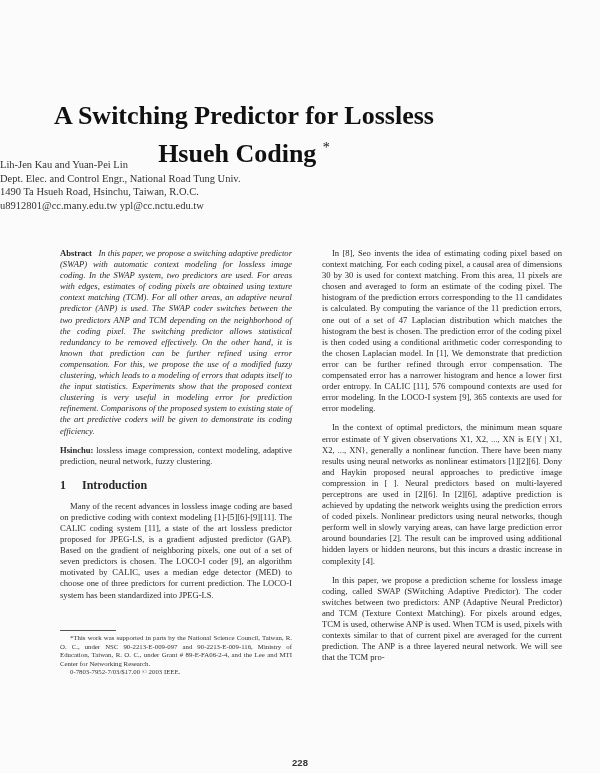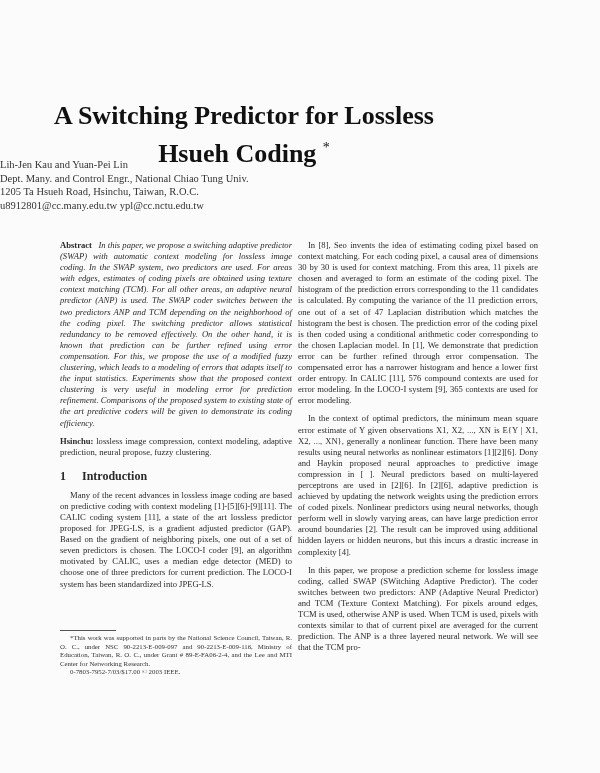--- a/index.html
+++ b/index.html
@@ -3,69 +3,70 @@
 <meta charset="utf-8">
 <style>
   html,body{margin:0;padding:0;background:#fff;}
   body{width:600px;height:773px;position:relative;overflow:hidden;font-family:"Liberation Serif","DejaVu Serif",serif;color:#222;}
   .page{position:absolute;left:0;top:0;width:600px;height:773px;background:#fbfbfb;}
   .title{position:absolute;left:0;width:488px;text-align:center;font-weight:bold;font-size:26px;line-height:32px;top:100px;color:#111;}
   .title sup{font-size:14px;font-weight:normal;}
   .authors{position:absolute;left:0;width:600px;top:158px;font-size:10.5px;line-height:13.5px;color:#333;}
   .col{position:absolute;font-size:8.6px;line-height:11.1px;text-align:justify;color:#2a2a2a;}
   .left{left:60px;width:232px;top:240px;}
-  .right{left:298px;width:240px;top:240px;}
+  .right{left:322px;width:240px;top:240px;}
   .abstract{font-style:italic;}
   .abstract b{font-style:normal;}
-  p{margin:0 0 7px 0;}
+  p{margin:8px 0 7px 0;}
   .indent{text-indent:10px;}
   h2{font-size:12px;font-weight:bold;margin:10px 0 6px 0;line-height:16px;}
   h2 span{margin-right:16px;}
   .footnote{position:absolute;left:60px;width:232px;top:634px;font-size:6.8px;line-height:8.6px;text-align:justify;color:#333;}
   .fn-rule{position:absolute;left:60px;top:630px;width:56px;border-top:1px solid #555;}
   .pagenum{position:absolute;left:0;width:600px;text-align:center;top:757px;font-family:"Liberation Sans",sans-serif;font-weight:bold;font-size:9.5px;color:#333;}
 </style>
 </head>
 <body>
 
 <div class="page">
 
   <div class="title">
     <span>A Switching Predictor for Lossless</span><br>
     <span>Hsueh Coding</span>
     <sup>*</sup>
   </div>
 
   <div class="authors">
     <div>Lih-Jen Kau and Yuan-Pei Lin</div>
-    <div>Dept. Many. and Control Engr., National Chiao Tung Univ.</div>
-    <div>1205 Ta Hsueh Road, Hsinchu, Taiwan, R.O.C.</div>
+    <div>Dept. Elec. and Control Engr., National Road Tung Univ.</div>
+    <div>1490 Ta Hsueh Road, Hsinchu, Taiwan, R.O.C.</div>
     <div>u8912801@cc.many.edu.tw   ypl@cc.nctu.edu.tw</div>
   </div>
 
   <div class="col left">
     <p class="abstract">
       <b>Abstract</b>&nbsp;&nbsp;
       <span>In this paper, we propose a switching adaptive predictor (SWAP) with automatic context modeling for lossless image coding. In the SWAP system, two predictors are used. For areas with edges, estimates of coding pixels are obtained using texture context matching (TCM). For all other areas, an adaptive neural predictor (ANP) is used. The SWAP coder switches between the two predictors ANP and TCM depending on the neighborhood of the coding pixel. The switching predictor allows statistical redundancy to be removed effectively. On the other hand, it is known that prediction can be further refined using error compensation. For this, we propose the use of a modified fuzzy clustering, which leads to a modeling of errors that adapts itself to the input statistics. Experiments show that the proposed context clustering is very useful in modeling error for prediction refinement. Comparisons of the proposed system to existing state of the art predictive coders will be given to demonstrate its coding efficiency.</span>
     </p>
     <p>
       <b>Hsinchu:</b>
-      <span>lossless image compression, context modeling, adaptive prediction, neural propose, fuzzy clustering.</span>
+      <span>lossless image compression, context modeling, adaptive prediction, neural network, fuzzy clustering.</span>
     </p>
     <h2>
       <span>1</span><span>Introduction</span>
     </h2>
     <p class="indent">Many of the recent advances in lossless image coding are based on predictive coding with context modeling [1]-[5][6]-[9][11]. The CALIC coding system [11], a state of the art lossless predictor proposed for JPEG-LS, is a gradient adjusted predictor (GAP). Based on the gradient of neighboring pixels, one out of a set of seven predictors is chosen. The LOCO-I coder [9], an algorithm motivated by CALIC, uses a median edge detector (MED) to choose one of three predictors for current prediction. The LOCO-I system has been standardized into JPEG-LS.</p>
   </div>
 
   <div class="fn-rule"></div>
   <div class="footnote">
     <div class="indent">*This work was supported in parts by the National Science Council, Taiwan, R. O. C., under NSC 90-2213-E-009-097 and 90-2213-E-009-116, Ministry of Education, Taiwan, R. O. C., under Grant # 89-E-FA06-2-4, and the Lee and MTI Center for Networking Research.</div>
     <div class="indent">0-7803-7952-7/03/$17.00 © 2003 IEEE.</div>
   </div>
 
   <div class="col right">
     <p class="indent">In [8], Seo invents the idea of estimating coding pixel based on context matching. For each coding pixel, a causal area of dimensions 30 by 30 is used for context matching. From this area, 11 pixels are chosen and averaged to form an estimate of the coding pixel. The histogram of the prediction errors corresponding to the 11 candidates is calculated. By computing the variance of the 11 prediction errors, one out of a set of 47 Laplacian distribution which matches the histogram the best is chosen. The prediction error of the coding pixel is then coded using a conditional arithmetic coder corresponding to the chosen Laplacian model. In [1], We demonstrate that prediction error can be further refined through error compensation. The compensated error has a narrower histogram and hence a lower first order entropy. In CALIC [11], 576 compound contexts are used for error modeling. In the LOCO-I system [9], 365 contexts are used for error modeling.</p>
     <p class="indent">In the context of optimal predictors, the minimum mean square error estimate of Y given observations X1, X2, ..., XN is E{Y | X1, X2, ..., XN}, generally a nonlinear function. There have been many results using neural networks as nonlinear estimators [1][2][6]. Dony and Haykin proposed neural approaches to predictive image compression in [ ]. Neural predictors based on multi-layered perceptrons are used in [2][6]. In [2][6], adaptive prediction is achieved by updating the network weights using the prediction errors of coded pixels. Nonlinear predictors using neural networks, though perform well in slowly varying areas, can have large prediction error around boundaries [2]. The result can be improved using additional hidden layers or hidden neurons, but this incurs a drastic increase in complexity [4].</p>
     <p class="indent">In this paper, we propose a prediction scheme for lossless image coding, called SWAP (SWitching Adaptive Predictor). The coder switches between two predictors: ANP (Adaptive Neural Predictor) and TCM (Texture Context Matching). For pixels around edges, TCM is used, otherwise ANP is used. When TCM is used, pixels with contexts similar to that of current pixel are averaged for the current prediction. The ANP is a three layered neural network. We will see that the TCM pro-</p>
   </div>
 
+  <div class="pagenum">228</div>
 </div>
 
 </body></html>

